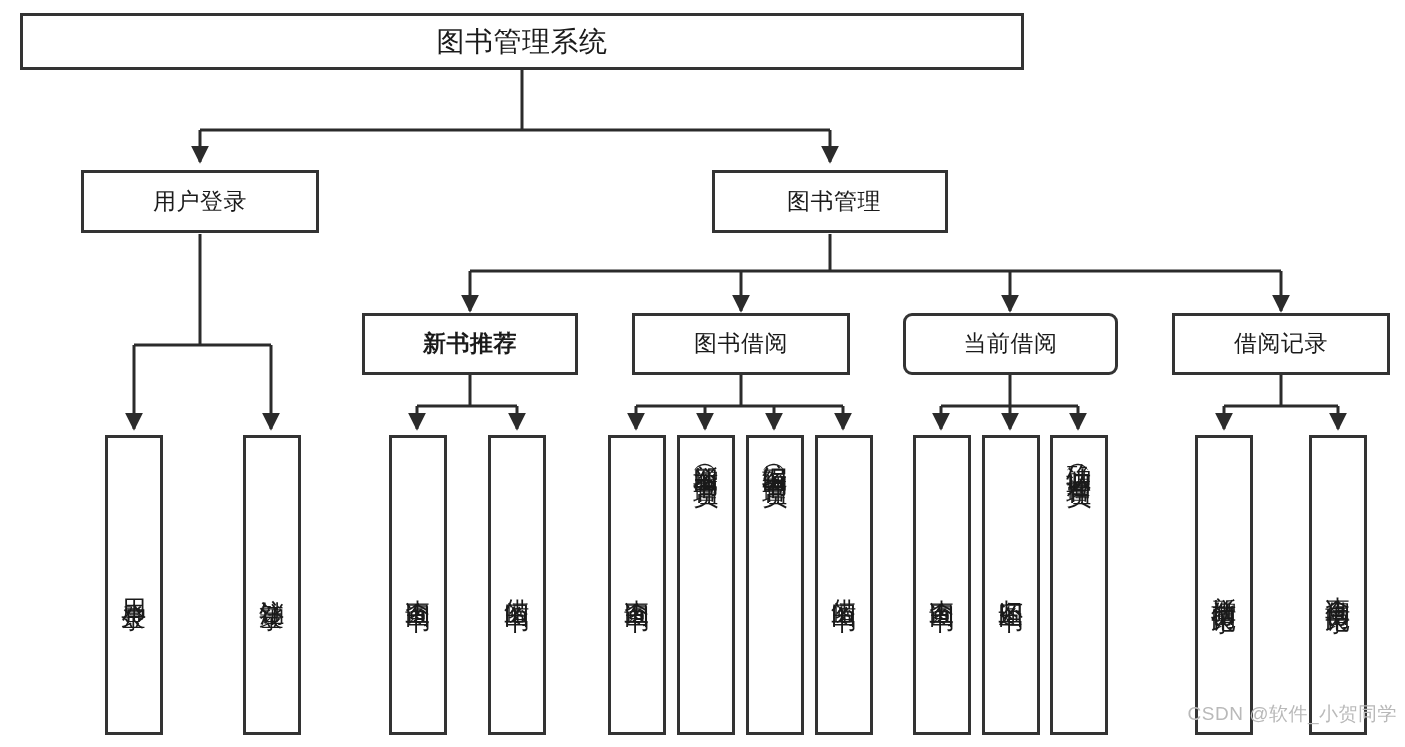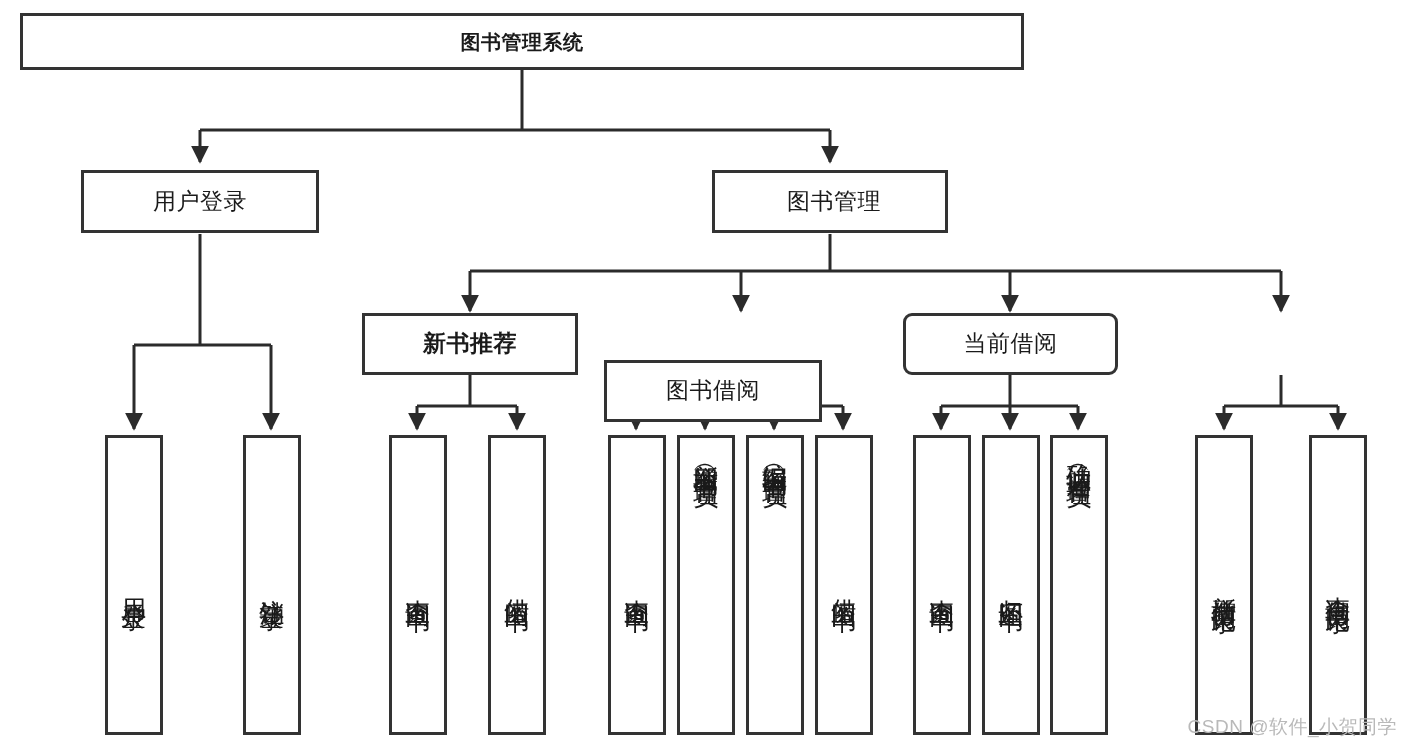--- a/index.html
+++ b/index.html
@@ -41,43 +41,42 @@
     display: block;
     letter-spacing: 0.5px;
   }
   
   .node.horiz .label {
     font-size: 23px;
     line-height: 1.2;
     white-space: nowrap;
   }
   .node.root .label {
-    font-size: 20px;
-    font-weight: bold;
+    font-size: 28px;
   }
   
   .node.vert {
     align-items: flex-start;
     padding-top: 6px;
   }
   .node.vert .label {
     writing-mode: vertical-rl;
     text-orientation: upright;
     font-size: 25px;
     line-height: 1.22;
     letter-spacing: 3px;
     white-space: nowrap;
   }
   .node.vert.mid .label {
     margin-top: 0;
   }
   .watermark {
     position: absolute;
     right: 8px;
-    bottom: 7px;
+    bottom: 20px;
     font-size: 19px;
     color: #b9b9b9;
     z-index: 5;
     white-space: nowrap;
     letter-spacing: 0.5px;
   }
 </style>
 </head>
 <body>
 
@@ -142,28 +141,31 @@
   </div>
 
   <div class="node horiz" style="left:712px; top:170px; width:236px; height:63px;padding-left:8px;">
     <span class="label">图书管理</span>
   </div>
 
   <div class="node horiz" style="left:362px; top:313px; width:216px; height:62px;font-weight:bold;">
     <span class="label">新书推荐</span>
   </div>
 
-  <div class="node horiz" style="left:604px; top:313px; width:218px; height:62px;margin-top:47px;">
+  <div class="node horiz" style="left:632px; top:313px; width:218px; height:62px;">
     <span class="label">图书借阅</span>
   </div>
 
   <div class="node horiz" style="left:903px; top:313px; width:215px; height:62px;border-radius:9px;">
     <span class="label">当前借阅</span>
   </div>
 
+  <div class="node horiz" style="left:1172px; top:313px; width:218px; height:62px;">
+    <span class="label">借阅记录</span>
+  </div>
 
   <div class="node vert mid" style="left:105px; top:435px; width:58px; height:300px; align-items:center; padding-top:0;">
     <span class="label">用户登录</span>
   </div>
 
   <div class="node vert mid" style="left:243px; top:435px; width:58px; height:300px; align-items:center; padding-top:0;">
     <span class="label">注销登录</span>
   </div>
 
   <div class="node vert mid" style="left:389px; top:435px; width:58px; height:300px; align-items:center; padding-top:0;">

